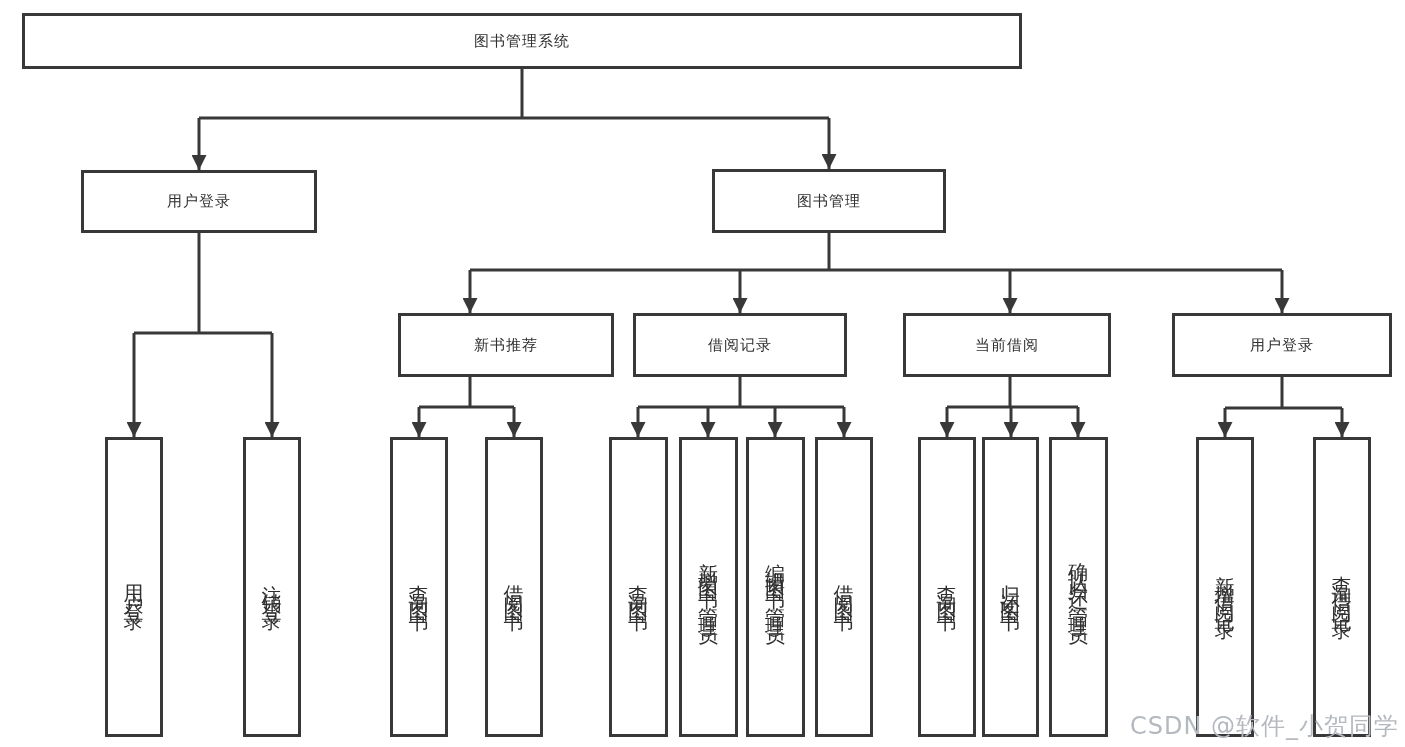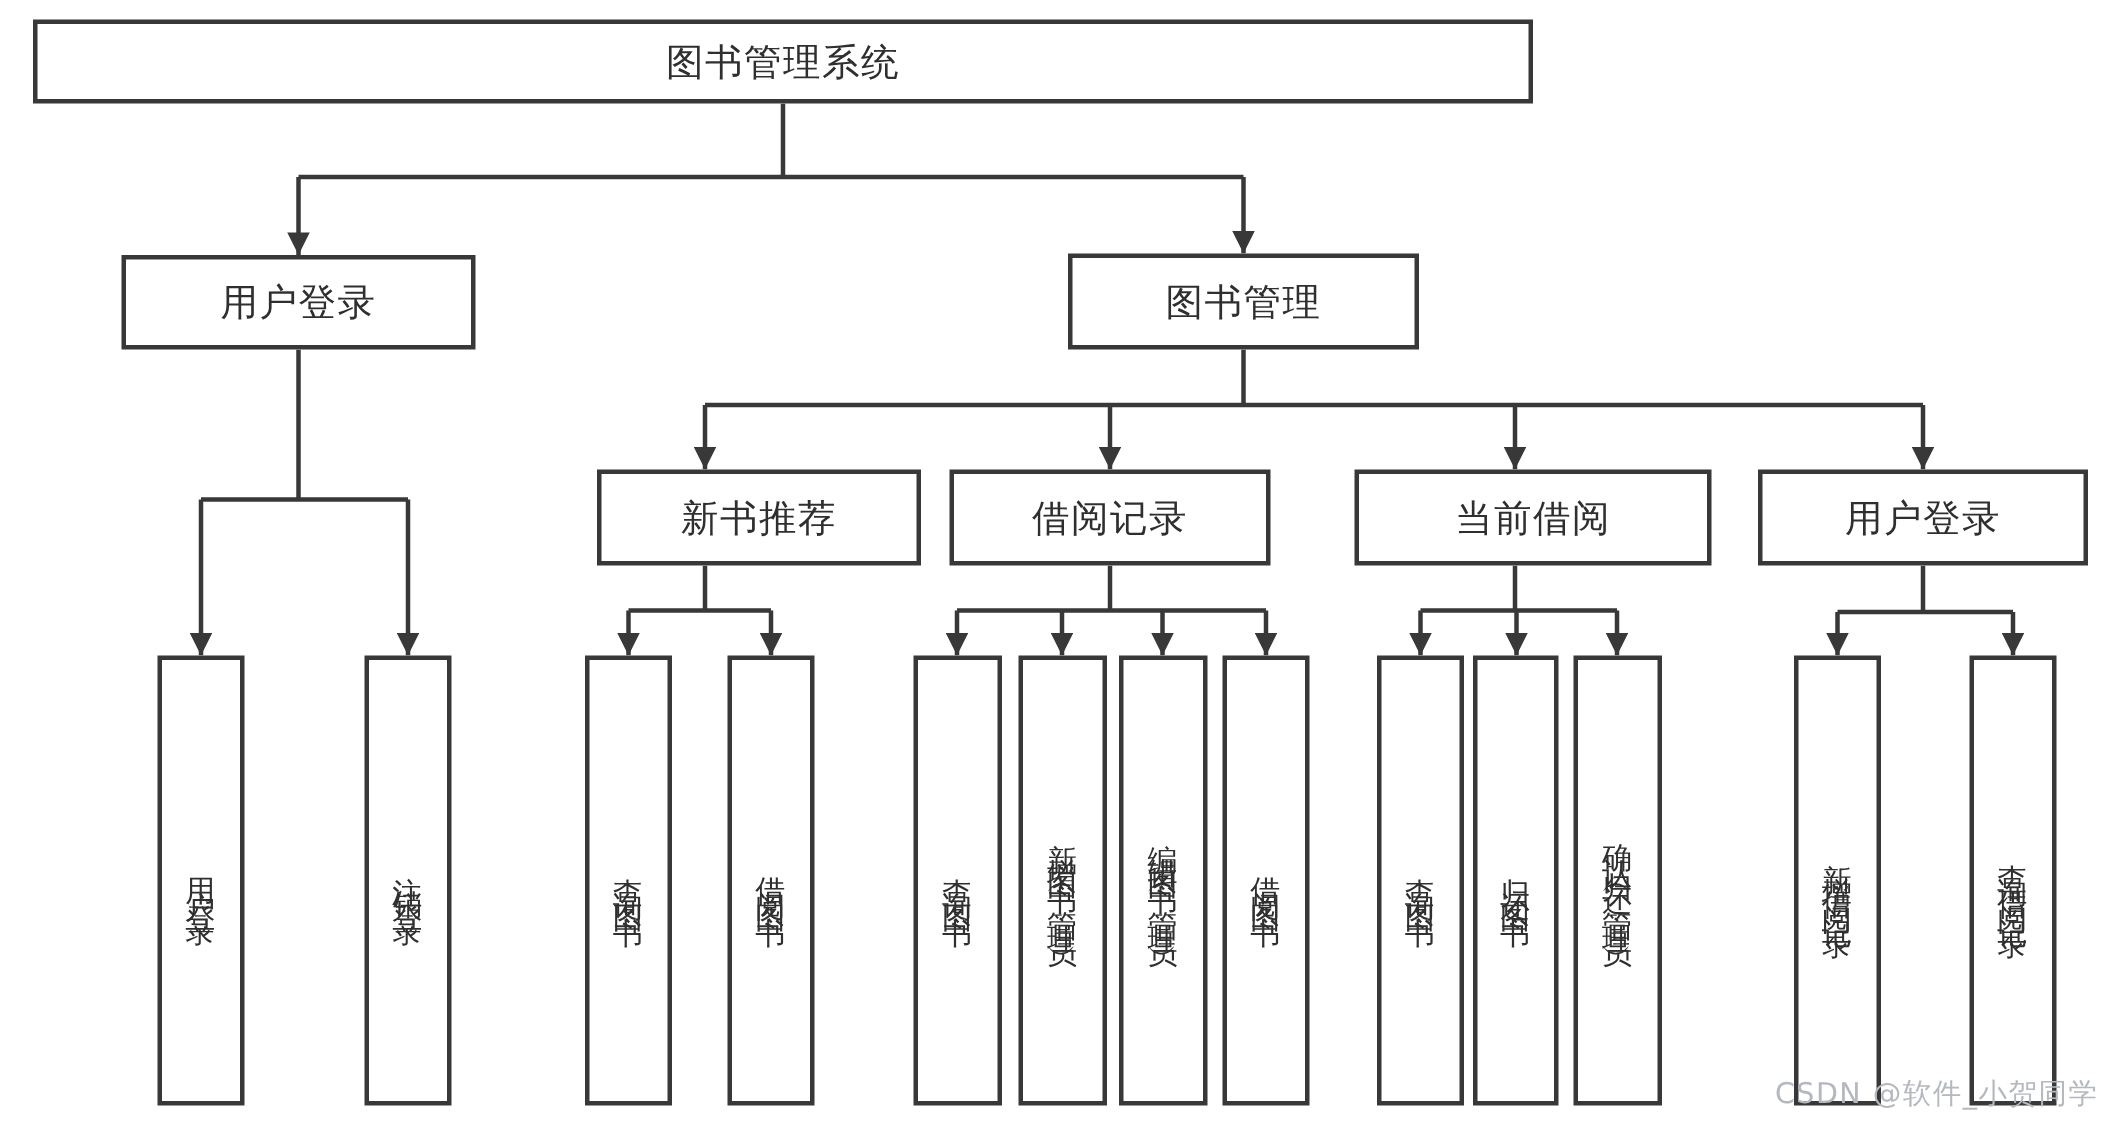--- a/index.html
+++ b/index.html
@@ -20,33 +20,33 @@
     position: absolute;
     box-sizing: border-box;
     background: #ffffff;
     border: 3px solid #383838;
     display: flex;
     align-items: center;
     justify-content: center;
     color: #2f2f2f;
     text-align: center;
   }
-  .hbox { font-size: 25px; letter-spacing: 1px; }
+  .hbox { font-size: 15px; letter-spacing: 1px; }
   .vbox {
     writing-mode: vertical-rl;
     text-orientation: mixed;
     font-size: 20px;
     letter-spacing: 9px;
     line-height: 1;
   }
   .watermark {
     position: absolute;
     right: 6px;
     bottom: 5px;
-    font-size: 19px;
+    font-size: 24px;
     color: #b4b8bf;
     letter-spacing: 1px;
     z-index: 5;
     white-space: nowrap;
   }
 </style>
 </head>
 <body>
 
 <div id="stage">
@@ -96,21 +96,21 @@
     <path marker-end="url(#arw)" d="M1342 408 V437"></path>
   </svg>
 
   <div class="box hbox" style="left:22px; top:13px; width:1000px; height:56px;">图书管理系统</div>
 
   <div class="box hbox" style="left:81px; top:170px; width:236px; height:63px;">用户登录</div>
   <div class="box hbox" style="left:712px; top:169px; width:234px; height:64px;">图书管理</div>
 
   <div class="box hbox" style="left:362px; top:313px; width:216px; height:64px;margin-left:36px;">新书推荐</div>
   <div class="box hbox" style="left:633px; top:313px; width:214px; height:64px;">借阅记录</div>
-  <div class="box hbox" style="left:903px; top:313px; width:238px; height:64px;">当前借阅</div>
+  <div class="box hbox" style="left:903px; top:313px; width:208px; height:64px;">当前借阅</div>
   <div class="box hbox" style="left:1172px; top:313px; width:220px; height:64px;">用户登录</div>
 
   <div class="box vbox" style="left:105px; top:437px; width:58px; height:300px;">用户登录</div>
   <div class="box vbox" style="left:243px; top:437px; width:58px; height:300px;">注销登录</div>
 
   <div class="box vbox" style="left:390px; top:437px; width:58px; height:300px;">查询图书</div>
   <div class="box vbox" style="left:485px; top:437px; width:58px; height:300px;">借阅图书</div>
 
   <div class="box vbox" style="left:609px; top:437px; width:59px; height:300px;">查询图书</div>
   <div class="box vbox" style="left:679px; top:437px; width:59px; height:300px;">新增图书（管理员）</div>

